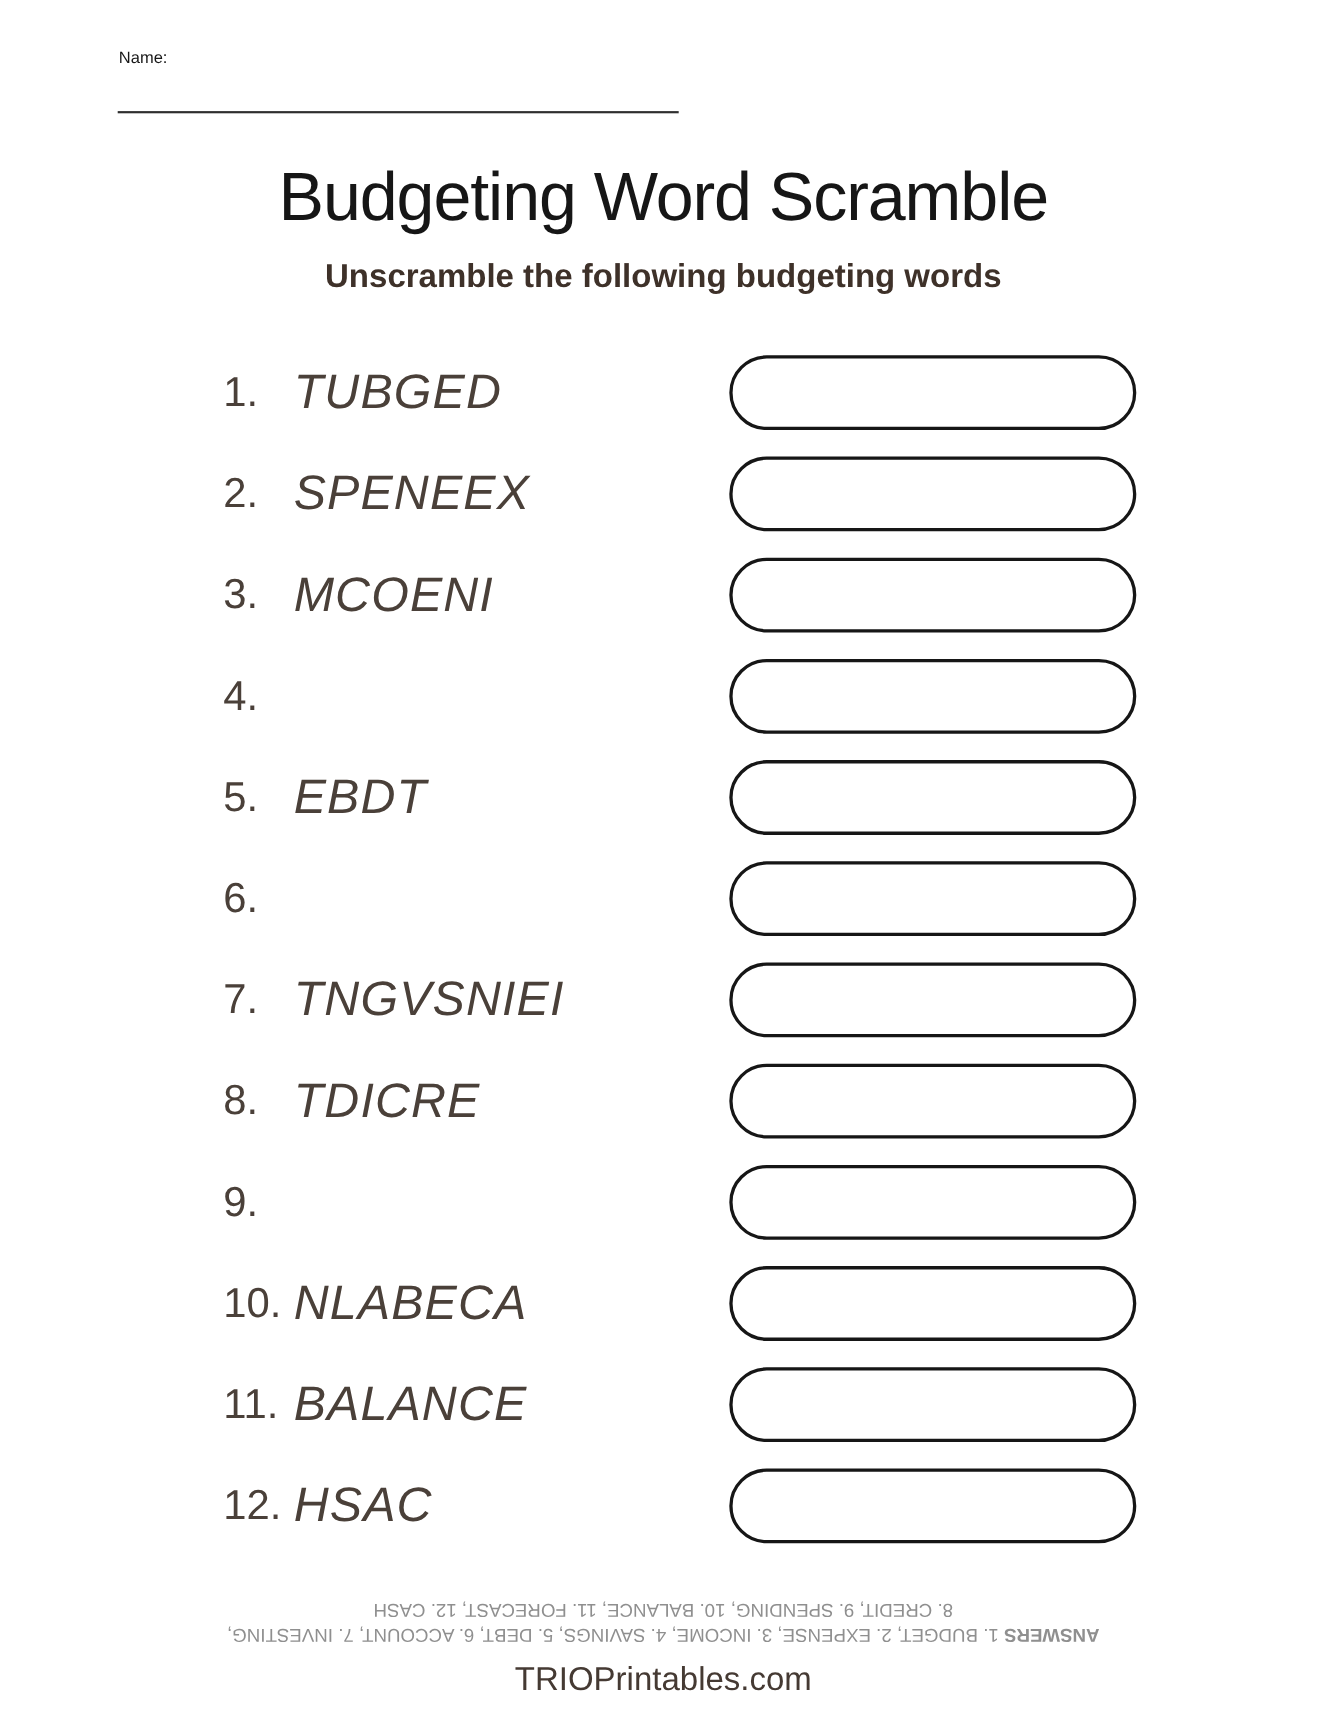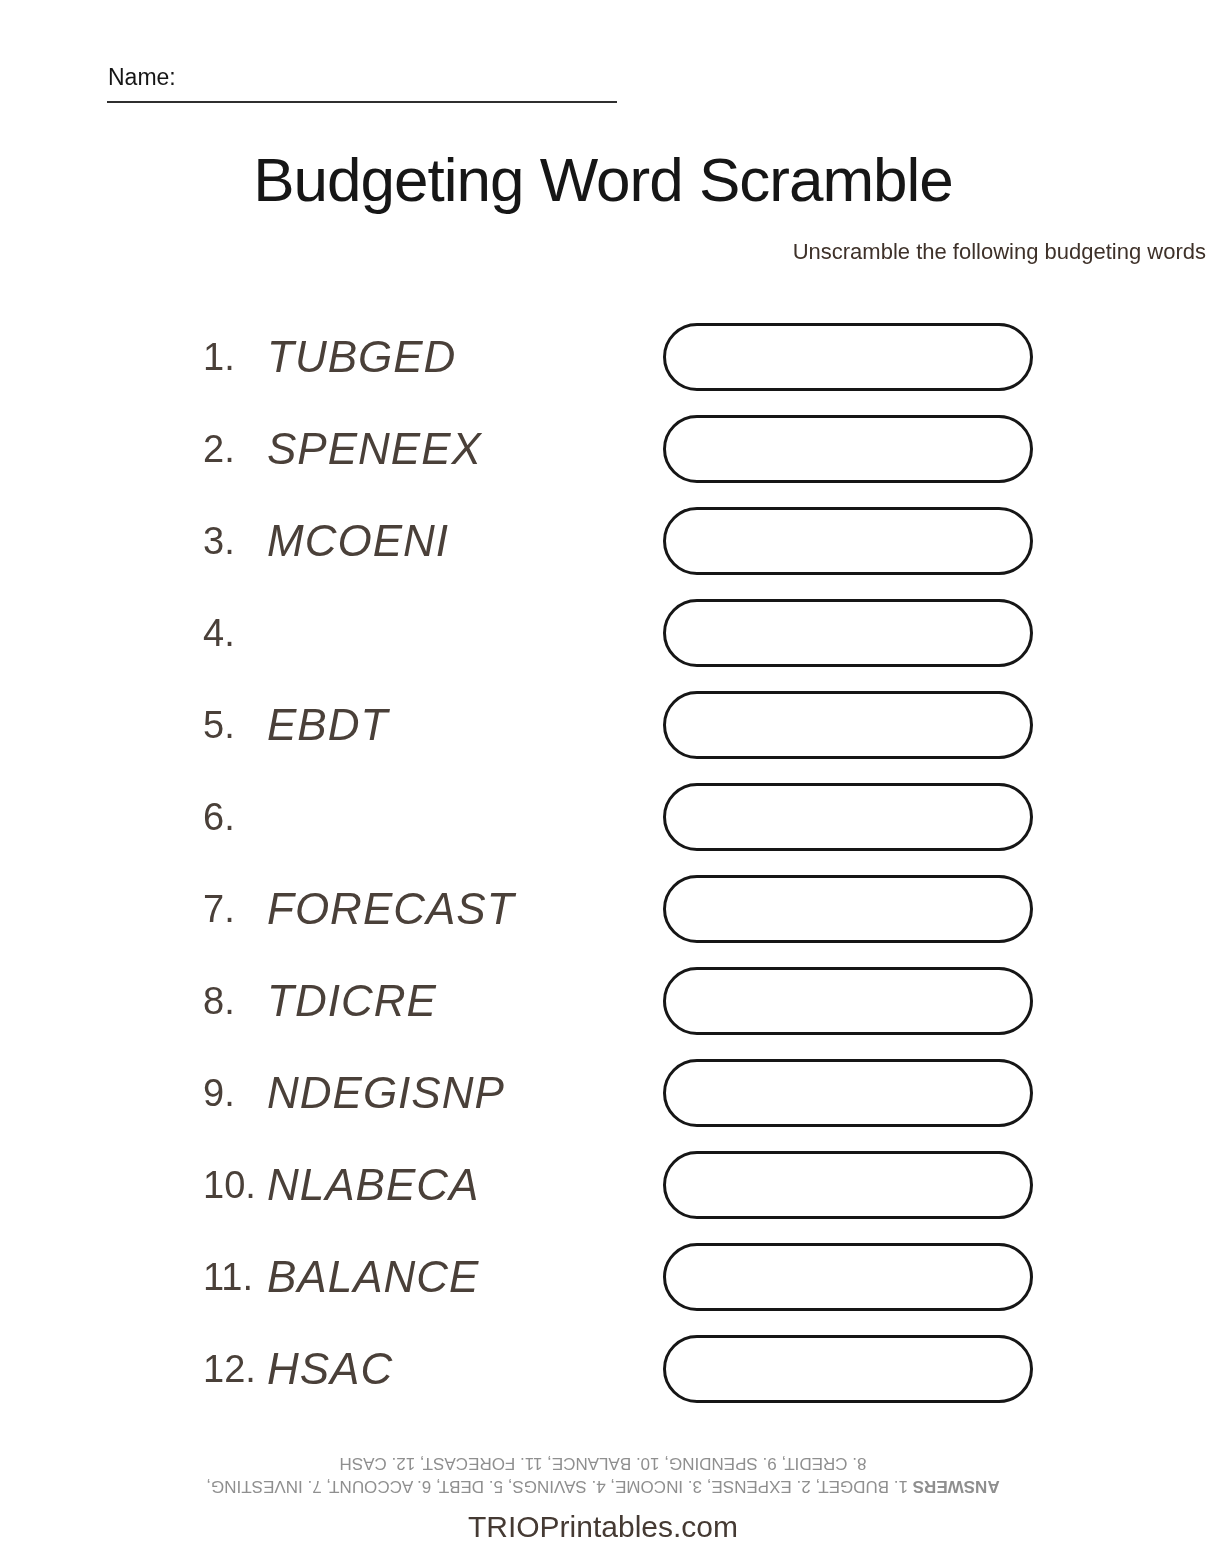--- a/index.html
+++ b/index.html
@@ -5,35 +5,35 @@
   html,body{margin:0;padding:0;background:#ffffff;}
   .page{
     position:relative;
     width:1206px;
     height:1561px;
     background:#ffffff;
     font-family:"Liberation Sans", sans-serif;
     overflow:hidden;
   }
   .name-label{
-    position:absolute;left:108px;top:64px;
-    font-size:23px;color:var(--ink);
+    position:absolute;left:108px;top:44px;
+    font-size:15px;color:var(--ink);
   }
   .name-line{
     position:absolute;left:107px;top:101px;width:510px;height:0;
     border-bottom:2px solid #2f2f2f;
   }
   .title{
     position:absolute;left:0;top:147px;width:100%;margin:0;
     text-align:center;font-size:62px;line-height:66px;font-weight:normal;
     letter-spacing:-1px;color:var(--ink);
   }
   .subtitle{
     position:absolute;left:0;top:232px;width:100%;margin:0;
-    text-align:right;font-size:22px;line-height:40px;color:var(--subtitle);
+    text-align:center;font-size:30px;line-height:40px;color:var(--subtitle);font-weight:bold;
   }
   .list{position:absolute;left:0;top:0;width:100%;height:100%;}
   .row{position:absolute;left:0;width:100%;height:68px;}
   .row .num{
     position:absolute;left:203px;top:0;
     line-height:68px;font-size:38px;color:var(--body);
   }
   .row .word{
     position:absolute;left:267px;top:0;
     line-height:68px;font-size:44px;letter-spacing:1px;color:var(--body);font-style:italic;
@@ -94,31 +94,30 @@
         <span class="num">5.</span>
         <span class="word">EBDT</span>
         <div class="pill"></div>
       </div>
       <div class="row" style="top: 783px;">
         <span class="num">6.</span>
         <div class="pill"></div>
       </div>
       <div class="row" style="top: 875px;">
         <span class="num">7.</span>
-        <span class="word">FORECAST</span>
+        <span class="word">TNGVSNIEI</span>
         <div class="pill"></div>
       </div>
       <div class="row" style="top: 967px;">
         <span class="num">8.</span>
         <span class="word">TDICRE</span>
         <div class="pill"></div>
       </div>
       <div class="row" style="top: 1059px;">
         <span class="num">9.</span>
-        <span class="word">NDEGISNP</span>
         <div class="pill"></div>
       </div>
       <div class="row" style="top: 1151px;">
         <span class="num">10.</span>
         <span class="word">NLABECA</span>
         <div class="pill"></div>
       </div>
       <div class="row" style="top: 1243px;">
         <span class="num">11.</span>
         <span class="word">BALANCE</span>

